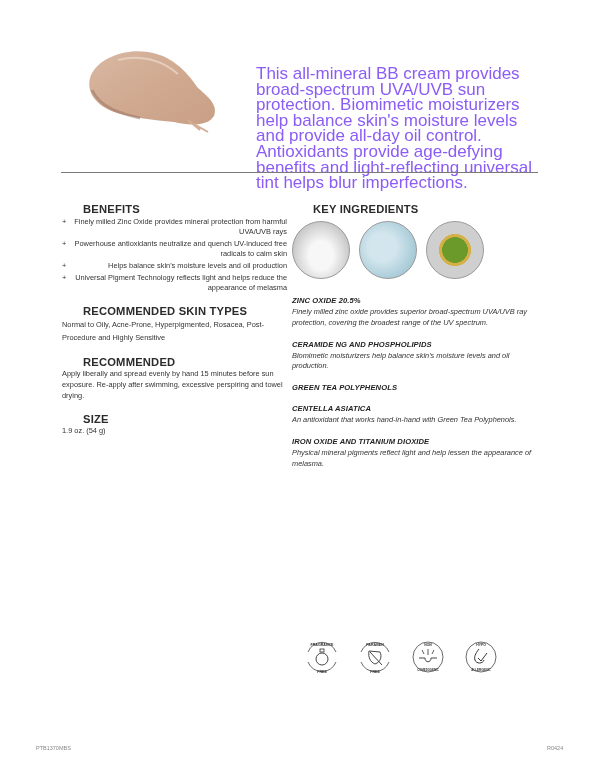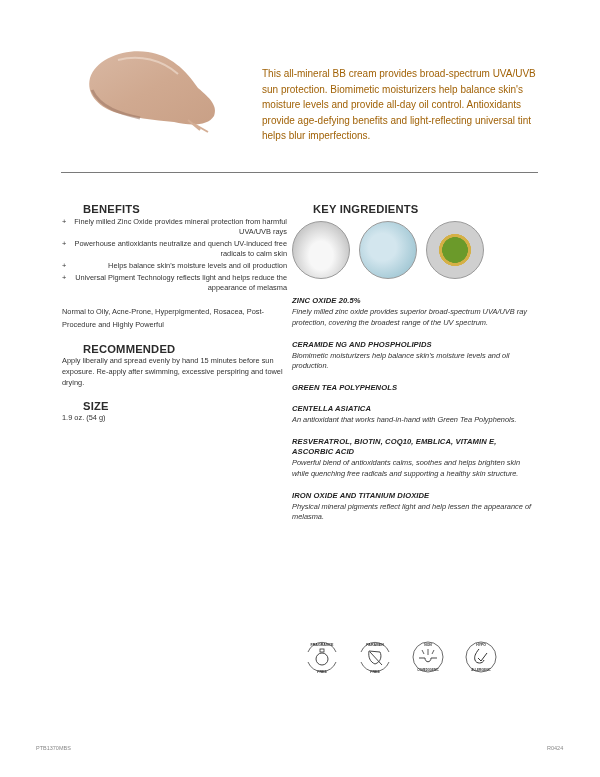--- a/index.html
+++ b/index.html
@@ -1,18 +1,18 @@
 <!DOCTYPE html>
 <html><head>
 <meta charset="utf-8">
 <style>
   html, body { margin:0; padding:0; background:#ffffff; }
   body { width:600px; height:777px; position:relative; overflow:hidden; font-family:"Liberation Sans", sans-serif; color:#2b2b2b; }
   .swatch { position:absolute; left:78px; top:40px; width:160px; height:110px; }
-  .intro { position:absolute; left:262px; top:66px; width:290px; font-size:10px; line-height:15.6px; color:#a16207; }
+  .intro { position:absolute; left:256px; top:66px; width:290px; font-size:17px; line-height:15.6px; color:#8b5cf6; }
   .divider { position:absolute; left:61px; top:172px; width:477px; height:1px; background:#7a7a7a; }
   .col-left { position:absolute; left:62px; top:203px; width:225px; }
   .col-right { position:absolute; left:292px; top:203px; width:240px; }
   h2 { margin:0; font-size:11.2px; font-weight:700; letter-spacing:0.2px; color:#2b2b2b;padding-left:21px; }
   .sec { margin-bottom:12px; }
   ul.benefits { list-style:none; margin:2px 0 0 0; padding:0; }
   ul.benefits li { position:relative; padding-left:10px; font-size:7.4px; line-height:10.2px; margin-bottom:1.5px; color:#333;text-align:right; }
   ul.benefits li::before { content:"+"; position:absolute; left:0; top:0; }
   .body-text { font-size:7.4px; line-height:10.8px; color:#333; margin-top:1px; }
   .skin { line-height:13px; }
@@ -56,21 +56,22 @@
   <div class="sec">
     <h2>BENEFITS</h2>
     <ul class="benefits">
       <li>Finely milled Zinc Oxide provides mineral protection from harmful UVA/UVB rays</li>
       <li>Powerhouse antioxidants neutralize and quench UV-induced free radicals to calm skin</li>
       <li>Helps balance skin's moisture levels and oil production</li>
       <li>Universal Pigment Technology reflects light and helps reduce the appearance of melasma</li>
     </ul>
   </div>
   <div class="sec">
-    <div class="body-text skin">Normal to Oily, Acne-Prone, Hyperpigmented, Rosacea, Post-Procedure and Highly Powerful</div>
+    <h2>RECOMMENDED SKIN TYPES</h2>
+    <div class="body-text skin">Normal to Oily, Acne-Prone, Hyperpigmented, Rosacea, Post-Procedure and Highly Sensitive</div>
   </div>
   <div class="sec">
     <h2>RECOMMENDED</h2>
     <div class="body-text">Apply liberally and spread evenly by hand 15 minutes before sun exposure. Re-apply after swimming, excessive perspiring and towel drying.</div>
   </div>
   <div class="sec">
     <h2>SIZE</h2>
     <div class="body-text">1.9 oz. (54 g)</div>
   </div>
 </div>
@@ -89,24 +90,20 @@
   <div class="ingr">
     <h3>CERAMIDE NG AND PHOSPHOLIPIDS</h3>
     <p>Biomimetic moisturizers help balance skin's moisture levels and oil production.</p>
   </div>
   <div class="ingr">
     <h3>GREEN TEA POLYPHENOLS</h3>
   </div>
   <div class="ingr">
     <h3>CENTELLA ASIATICA</h3>
     <p>An antioxidant that works hand-in-hand with Green Tea Polyphenols.</p>
-  </div>
-  <div class="ingr">
-    <h3>RESVERATROL, BIOTIN, COQ10, EMBLICA, VITAMIN E, ASCORBIC ACID</h3>
-    <p>Powerful blend of antioxidants calms, soothes and helps brighten skin while quenching free radicals and supporting a healthy skin structure.</p>
   </div>
   <div class="ingr">
     <h3>IRON OXIDE AND TITANIUM DIOXIDE</h3>
     <p>Physical mineral pigments reflect light and help lessen the appearance of melasma.</p>
   </div>
 </div>
 
 <div class="badges">
   <div class="badge">
     <svg width="38" height="38" viewBox="0 0 38 38">

